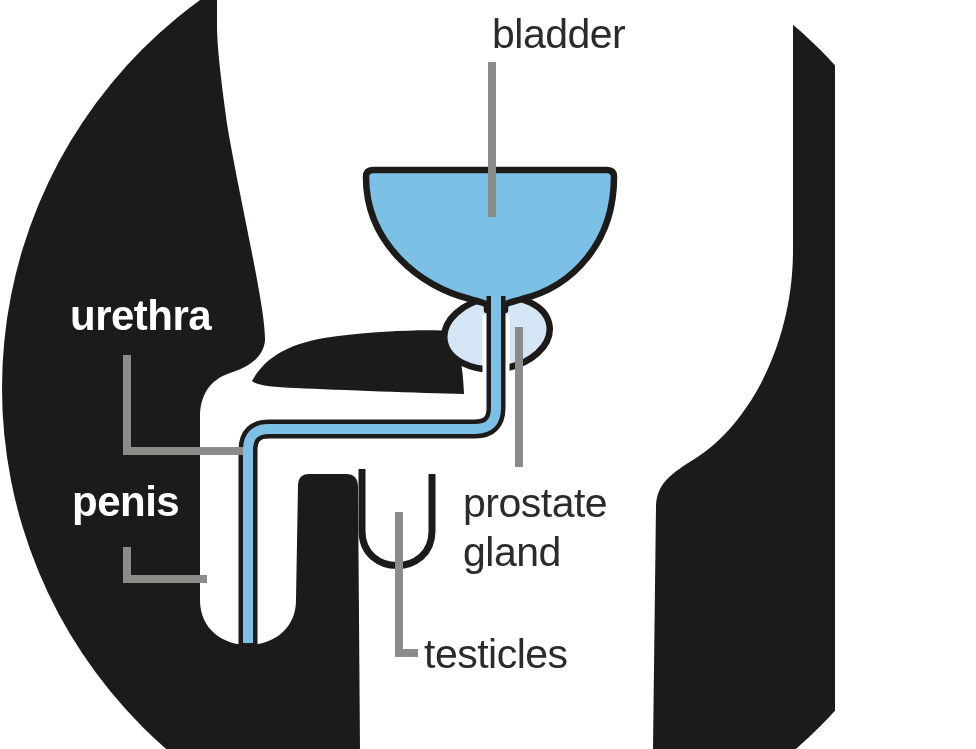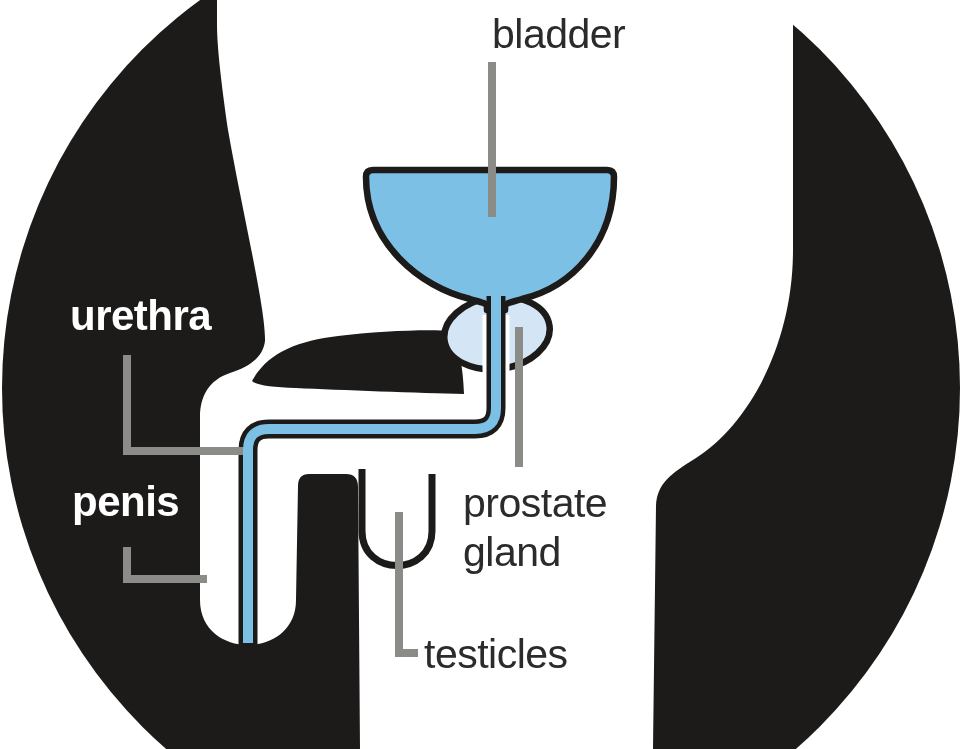--- a/index.html
+++ b/index.html
@@ -1,16 +1,16 @@
 <!DOCTYPE html>
 <html><head>
 <meta charset="utf-8">
 <style>
   html,body{margin:0;padding:0;background:#ffffff;}
-  .stage{width:976px;height:749px;position:relative;overflow:hidden;background:#ffffff;
+  .stage{width:835px;height:749px;position:relative;overflow:hidden;background:#ffffff;
          font-family:"Liberation Sans","DejaVu Sans",sans-serif;}
   svg{display:block;}
   text{font-family:"Liberation Sans","DejaVu Sans",sans-serif;}
   .lbl-dark{font-size:41px;font-weight:400;letter-spacing:-0.5px;}
   .lbl-light{font-size:42px;font-weight:700;letter-spacing:-0.5px;}
 </style>
 </head>
 <body>
 
 <div class="stage">

